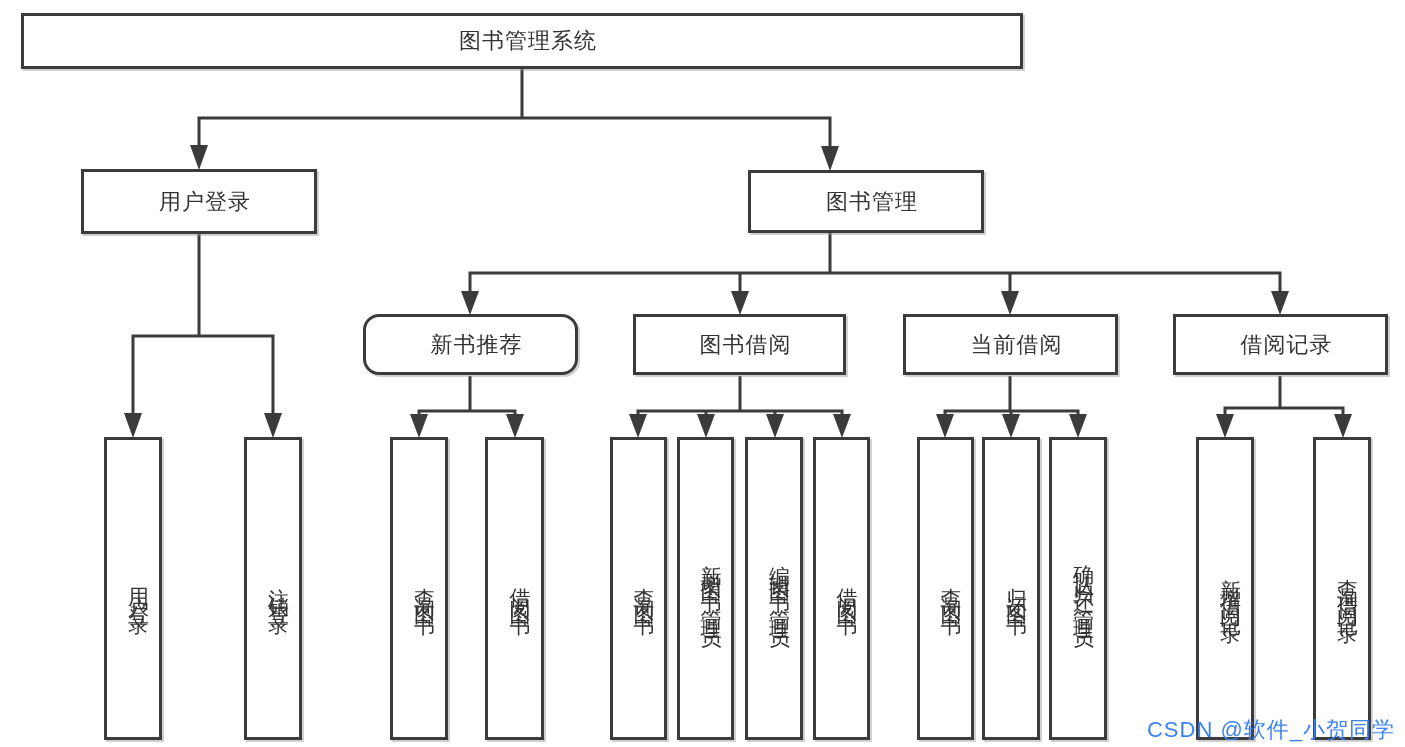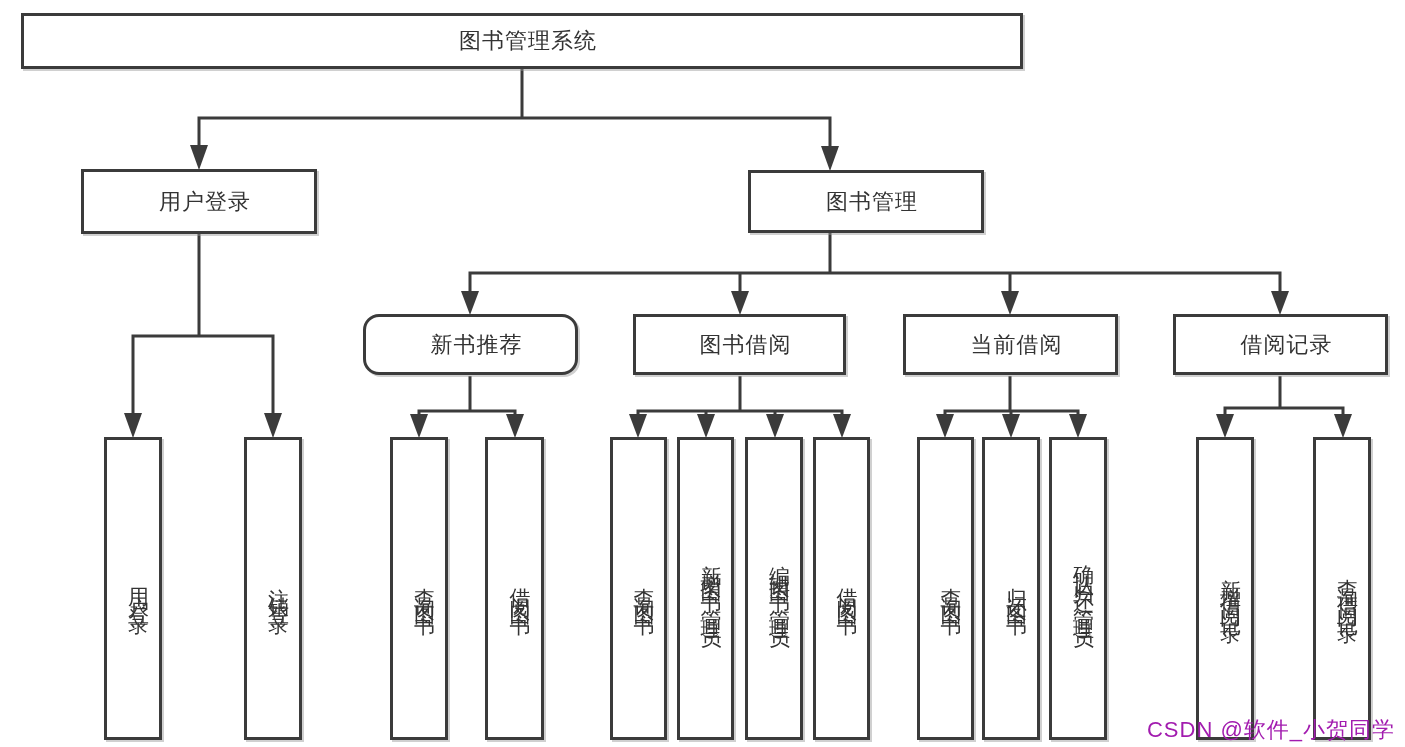--- a/index.html
+++ b/index.html
@@ -44,21 +44,21 @@
     font-size: 21px;
     line-height: 1;
     letter-spacing: 9px;
     white-space: nowrap;
   }
   #watermark {
     position: absolute;
     right: 10px;
     bottom: 2px;
     font-size: 22px;
-    color: #a21caf;
+    color: #3b82f6;
     letter-spacing: 1px;
     white-space: nowrap;
   }
 </style>
 </head>
 <body>
 
 <div id="canvas">
 
   <svg id="connectors" viewBox="0 0 1405 747">

